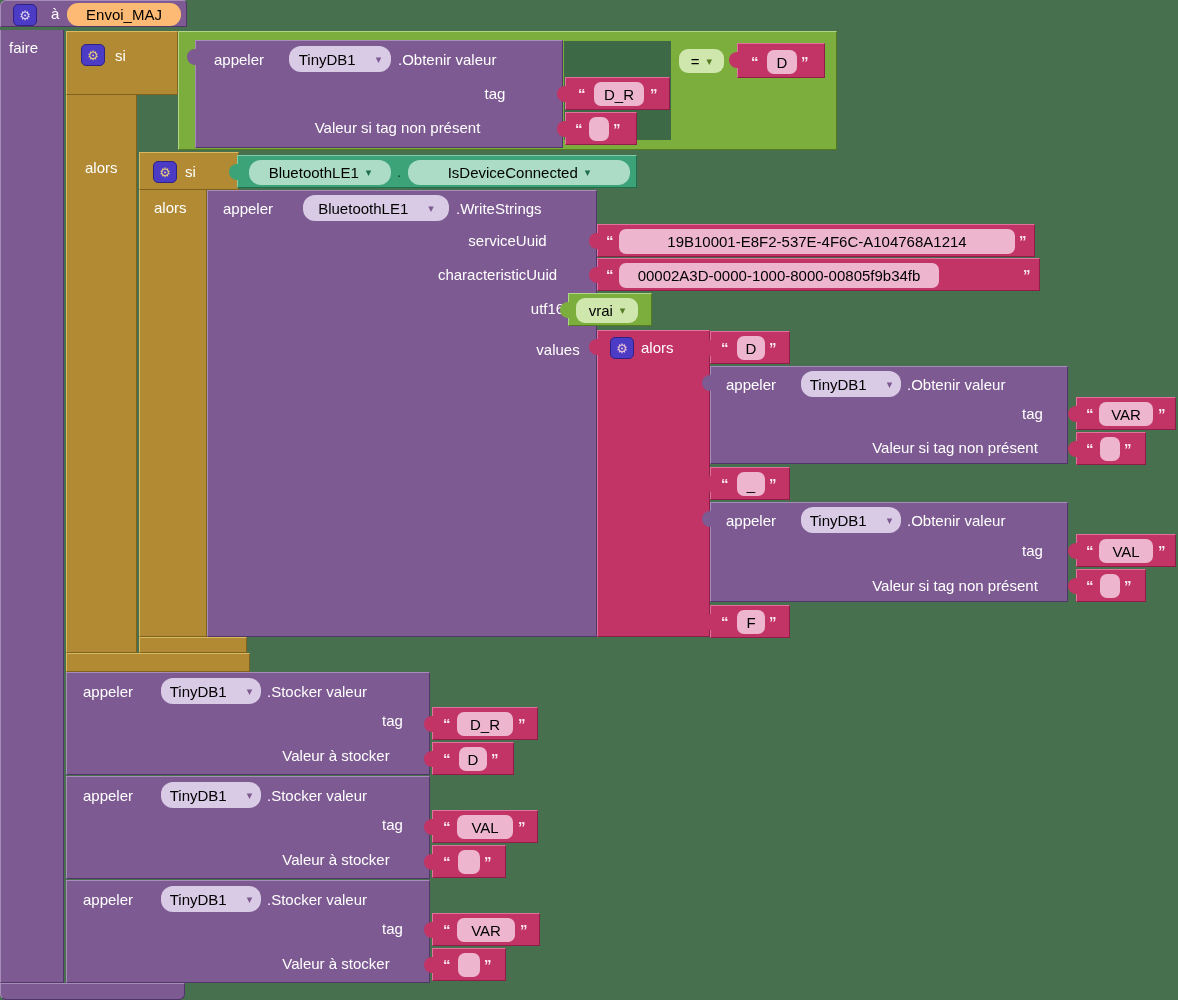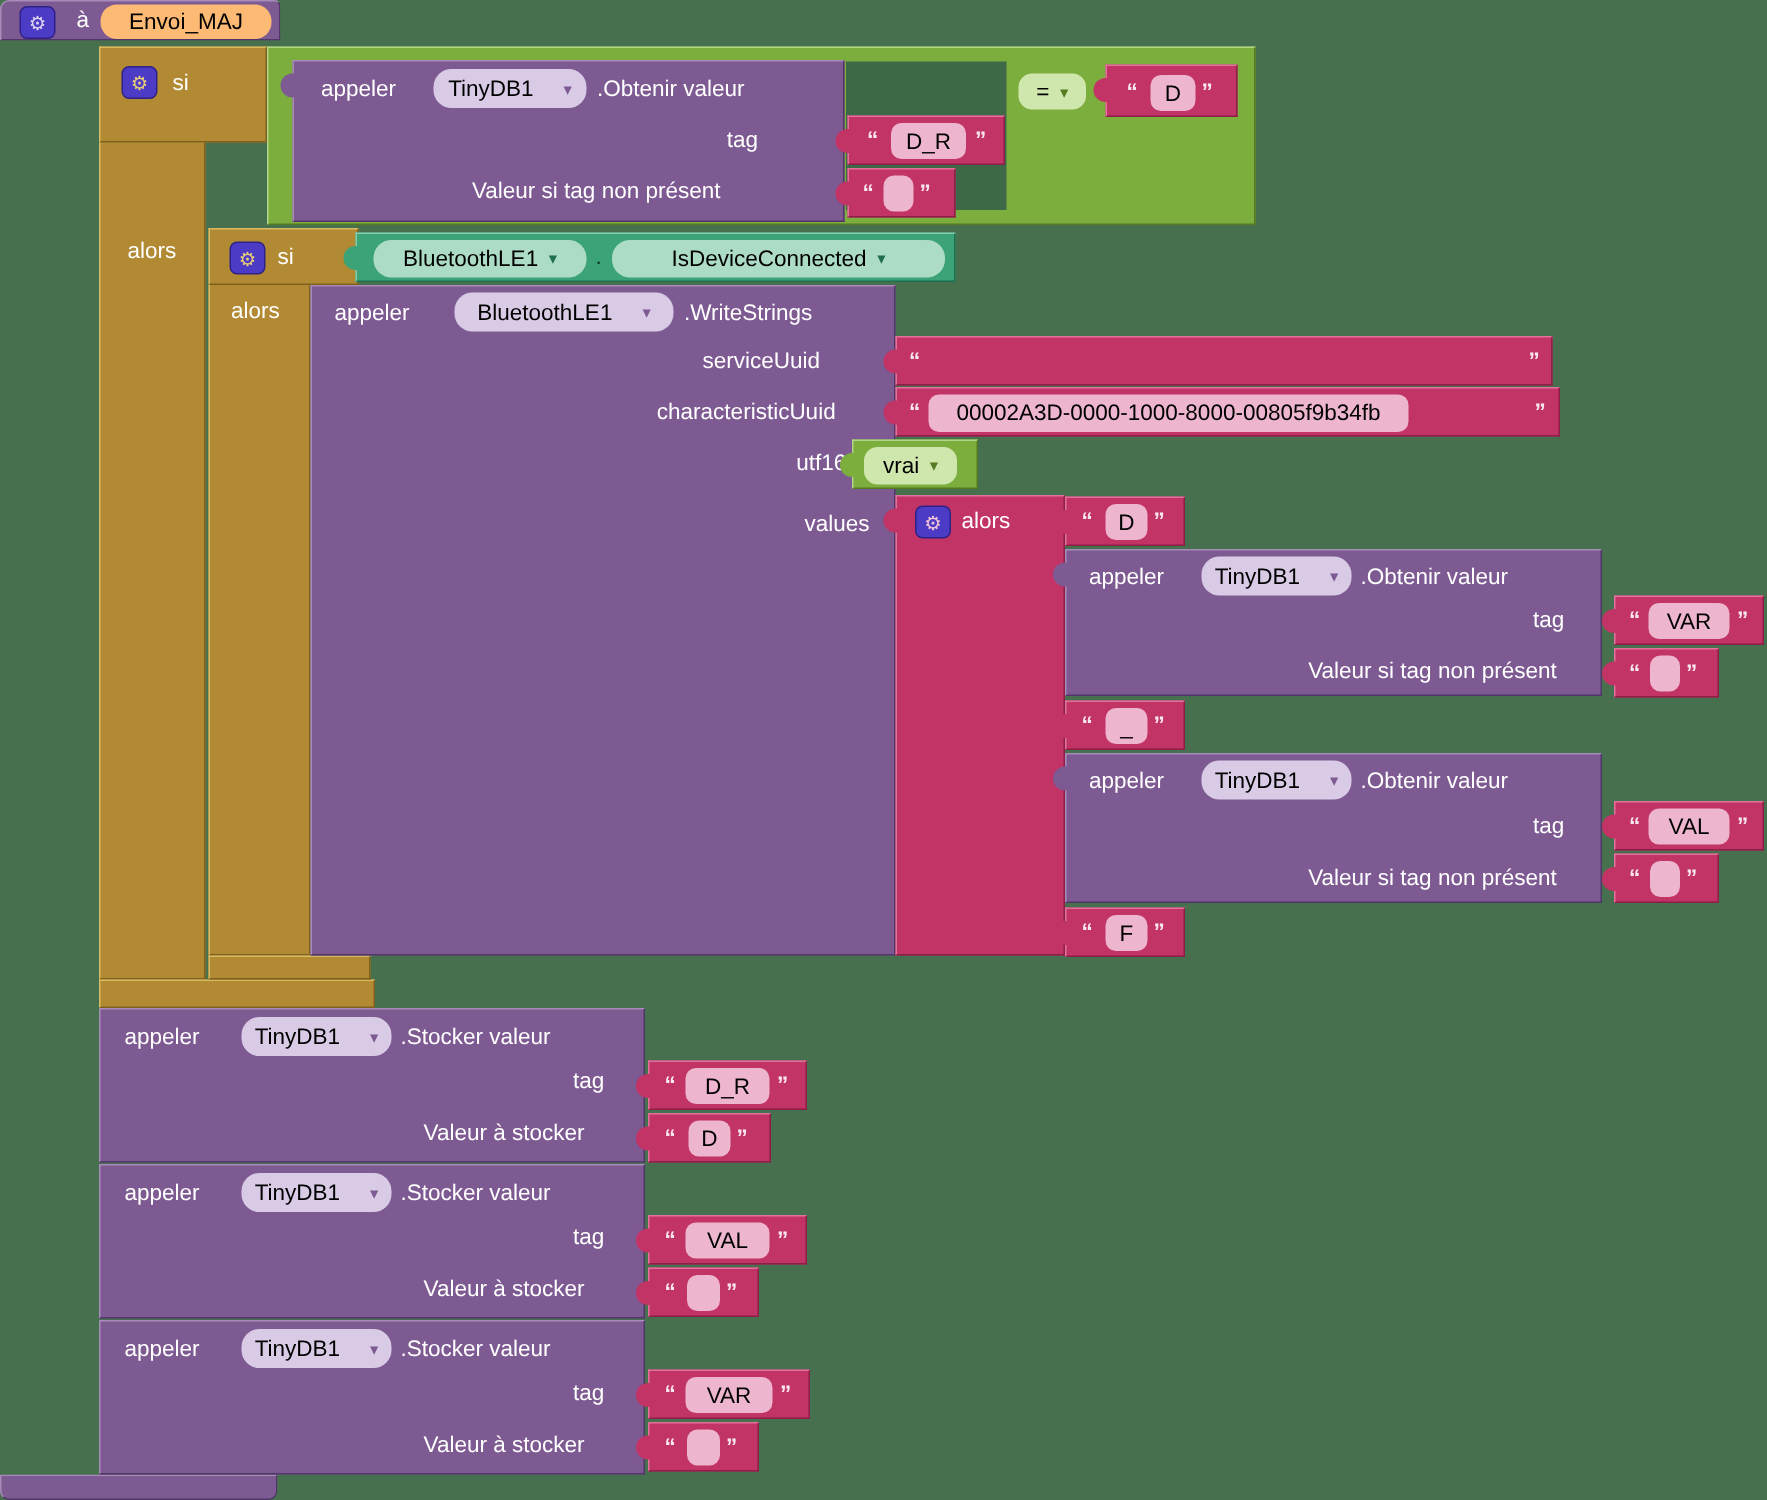--- a/index.html
+++ b/index.html
@@ -37,20 +37,23 @@
 </head>
 <body>
 
 <div class="canvas">
 
   <div class="blk purple" style="left:0;top:4;width:187px;height:27px;border-radius:6px 4px 0 0">
     <span class="gear" style="left:12px;top:3px">⚙</span>
     <span class="lbl" style="left:50px;top:3px">à</span>
     <div class="fld white" style="left:66px;top:2px;width:114px;height:23px">Envoi_MAJ</div>
   </div>
+  <div class="blk purple" style="left:0;top:30px;width:64px;height:953px;border-top:none">
+    <span class="lbl" style="left:8px;top:8px">faire</span>
+  </div>
   <div class="blk purple" style="left:0;top:983px;width:185px;height:17px;border-radius:0 0 6px 6px"></div>
 
   <div class="blk gold" style="left:66px;top:31px;width:112px;height:64px">
     <span class="gear gold-g" style="left:14px;top:12px">⚙</span>
     <span class="lbl" style="left:48px;top:14px">si</span>
   </div>
   <div class="blk gold" style="left:66px;top:95px;width:71px;height:558px;border-top:none">
     <span class="lbl" style="left:18px;top:63px">alors</span>
   </div>
   <div class="blk gold" style="left:66px;top:653px;width:184px;height:19px"></div>
@@ -121,20 +124,21 @@
     </div>
     <span class="lbl" style="left:248px;top:8px">.WriteStrings</span>
     <span class="lbl rlbl" style="left:233px;top:40px;width:133px">serviceUuid</span>
     <span class="lbl rlbl" style="left:213px;top:74px;width:153px">characteristicUuid</span>
     <span class="lbl rlbl" style="left:313px;top:108px;width:53px">utf16</span>
     <span class="lbl rlbl" style="left:316px;top:149px;width:68px">values</span>
   </div>
 
   <div class="blk crimson nub" style="left:597px;top:224px;width:438px;height:33px">
     <span class="q" style="left:8px;top:6px">“</span>
+    <div class="fld pink" style="left:21px;top:4px;width:396px;height:25px">19B10001-E8F2-537E-4F6C-A104768A1214</div>
     <span class="q" style="left:421px;top:6px">”</span>
   </div>
 
   <div class="blk crimson nub" style="left:597px;top:258px;width:443px;height:33px">
     <span class="q" style="left:8px;top:6px">“</span>
     <div class="fld pink" style="left:21px;top:4px;width:320px;height:25px">00002A3D-0000-1000-8000-00805f9b34fb</div>
     <span class="q" style="left:425px;top:6px">”</span>
   </div>
 
   <div class="blk green nub" style="left:568px;top:293px;width:84px;height:33px">

